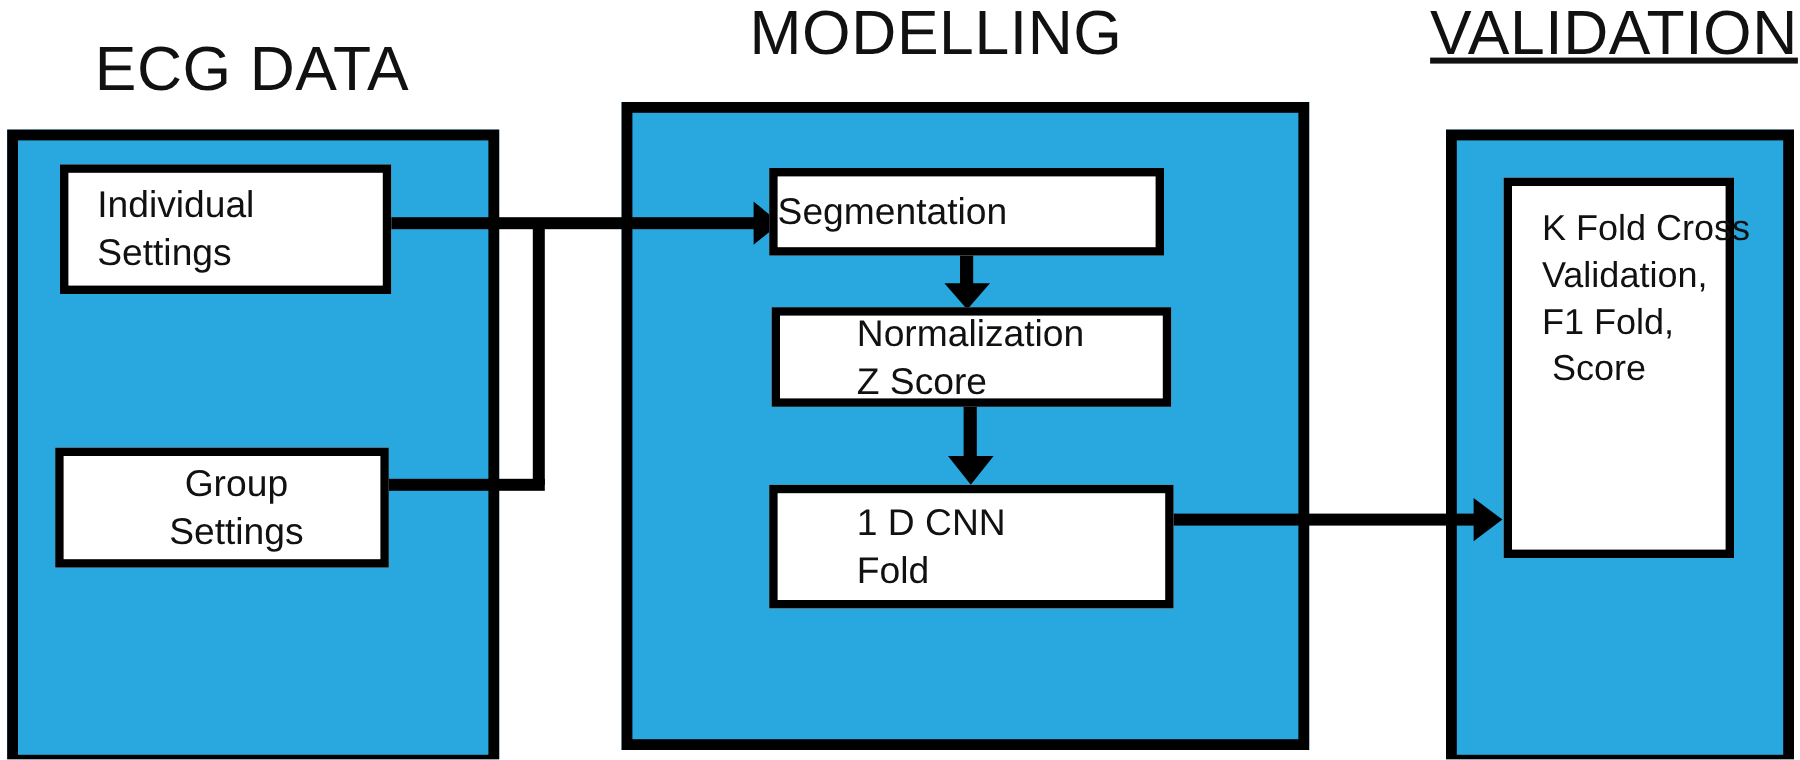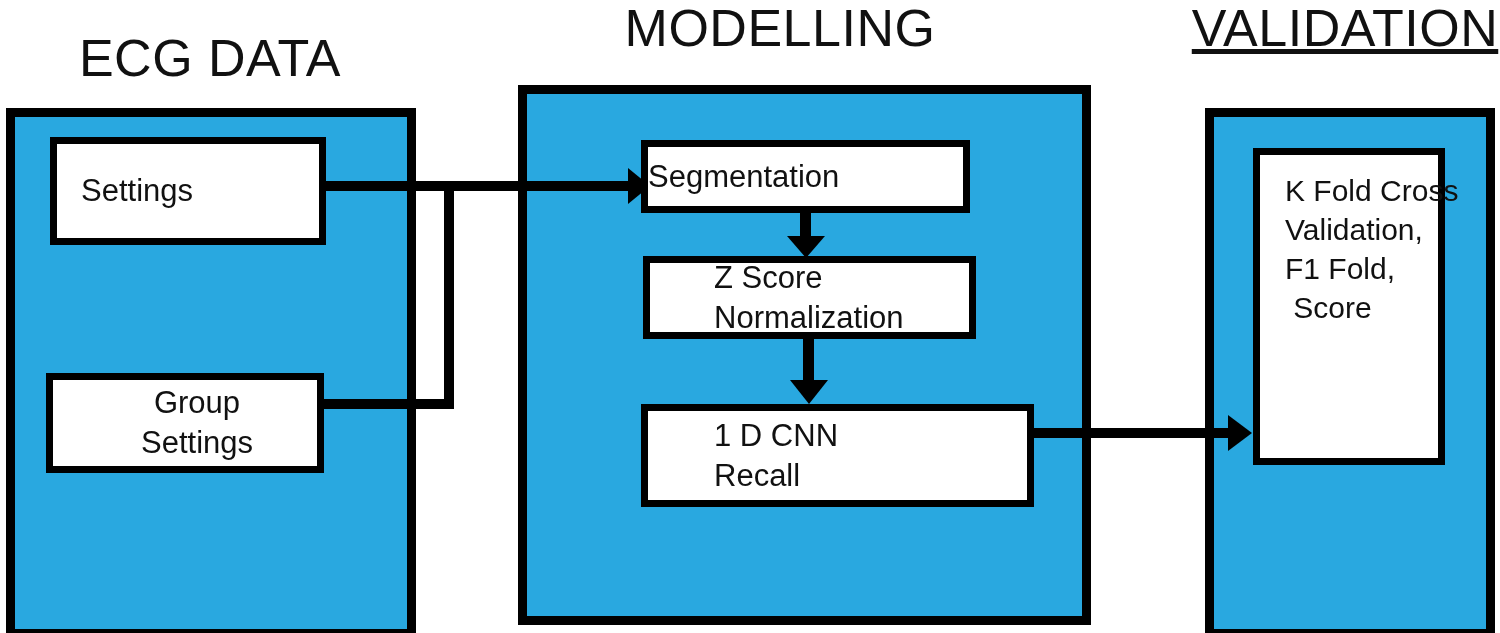--- a/index.html
+++ b/index.html
@@ -59,21 +59,21 @@
     line-height: 1.28;
     z-index: 5;
   }
   .box .line { white-space: pre; }
 
   #box-individual { left: 50px;  top: 137px; width: 276px; height: 108px; padding-left: 24px; align-items: flex-start; }
   #box-group      { left: 46px;  top: 373px; width: 278px; height: 100px; padding-left: 24px; align-items: center; }
 
   #box-segmentation { left: 641px; top: 140px; width: 329px; height: 73px; align-items: flex-start; }
   #box-zscore       { left: 643px; top: 256px; width: 333px; height: 83px; padding-left: 64px; align-items: flex-start; }
-  #box-cnn          { left: 641px; top: 404px; width: 393px; height: 103px; padding-left: 66px; align-items: flex-start; }
+  #box-cnn          { left: 641px; top: 404px; width: 337px; height: 103px; padding-left: 66px; align-items: flex-start; }
 
   #box-validation {
     left: 1253px; top: 148px; width: 192px; height: 317px;
     padding-left: 25px; align-items: flex-start;
     justify-content: flex-start; padding-top: 16px;
     font-size: 30px; line-height: 1.30;
   }
 
   
   .conn {
@@ -155,40 +155,41 @@
   <div class="conn" id="conn-seg-z"></div>
   <div id="arrow-z"></div>
 
   <div class="conn" id="conn-z-cnn"></div>
   <div id="arrow-cnn"></div>
 
   <div class="conn" id="conn-cnn-val"></div>
   <div id="arrow-val"></div>
 
   <div class="box" id="box-individual">
+    <span class="line">Individual</span>
     <span class="line">Settings</span>
   </div>
 
   <div class="box" id="box-group">
     <span class="line">Group</span>
     <span class="line">Settings</span>
   </div>
 
   <div class="box" id="box-segmentation">
     <span class="line">Segmentation</span>
   </div>
 
   <div class="box" id="box-zscore">
+    <span class="line">Normalization</span>
     <span class="line">Z Score</span>
-    <span class="line">Normalization</span>
   </div>
 
   <div class="box" id="box-cnn">
     <span class="line">1 D CNN</span>
-    <span class="line">Recall</span>
+    <span class="line">Fold</span>
   </div>
 
   <div class="box" id="box-validation">
     <span class="line">K Fold Cross</span>
     <span class="line">Validation,</span>
     <span class="line">F1 Fold,</span>
     <span class="line"> Score</span>
   </div>
 
 </div>

